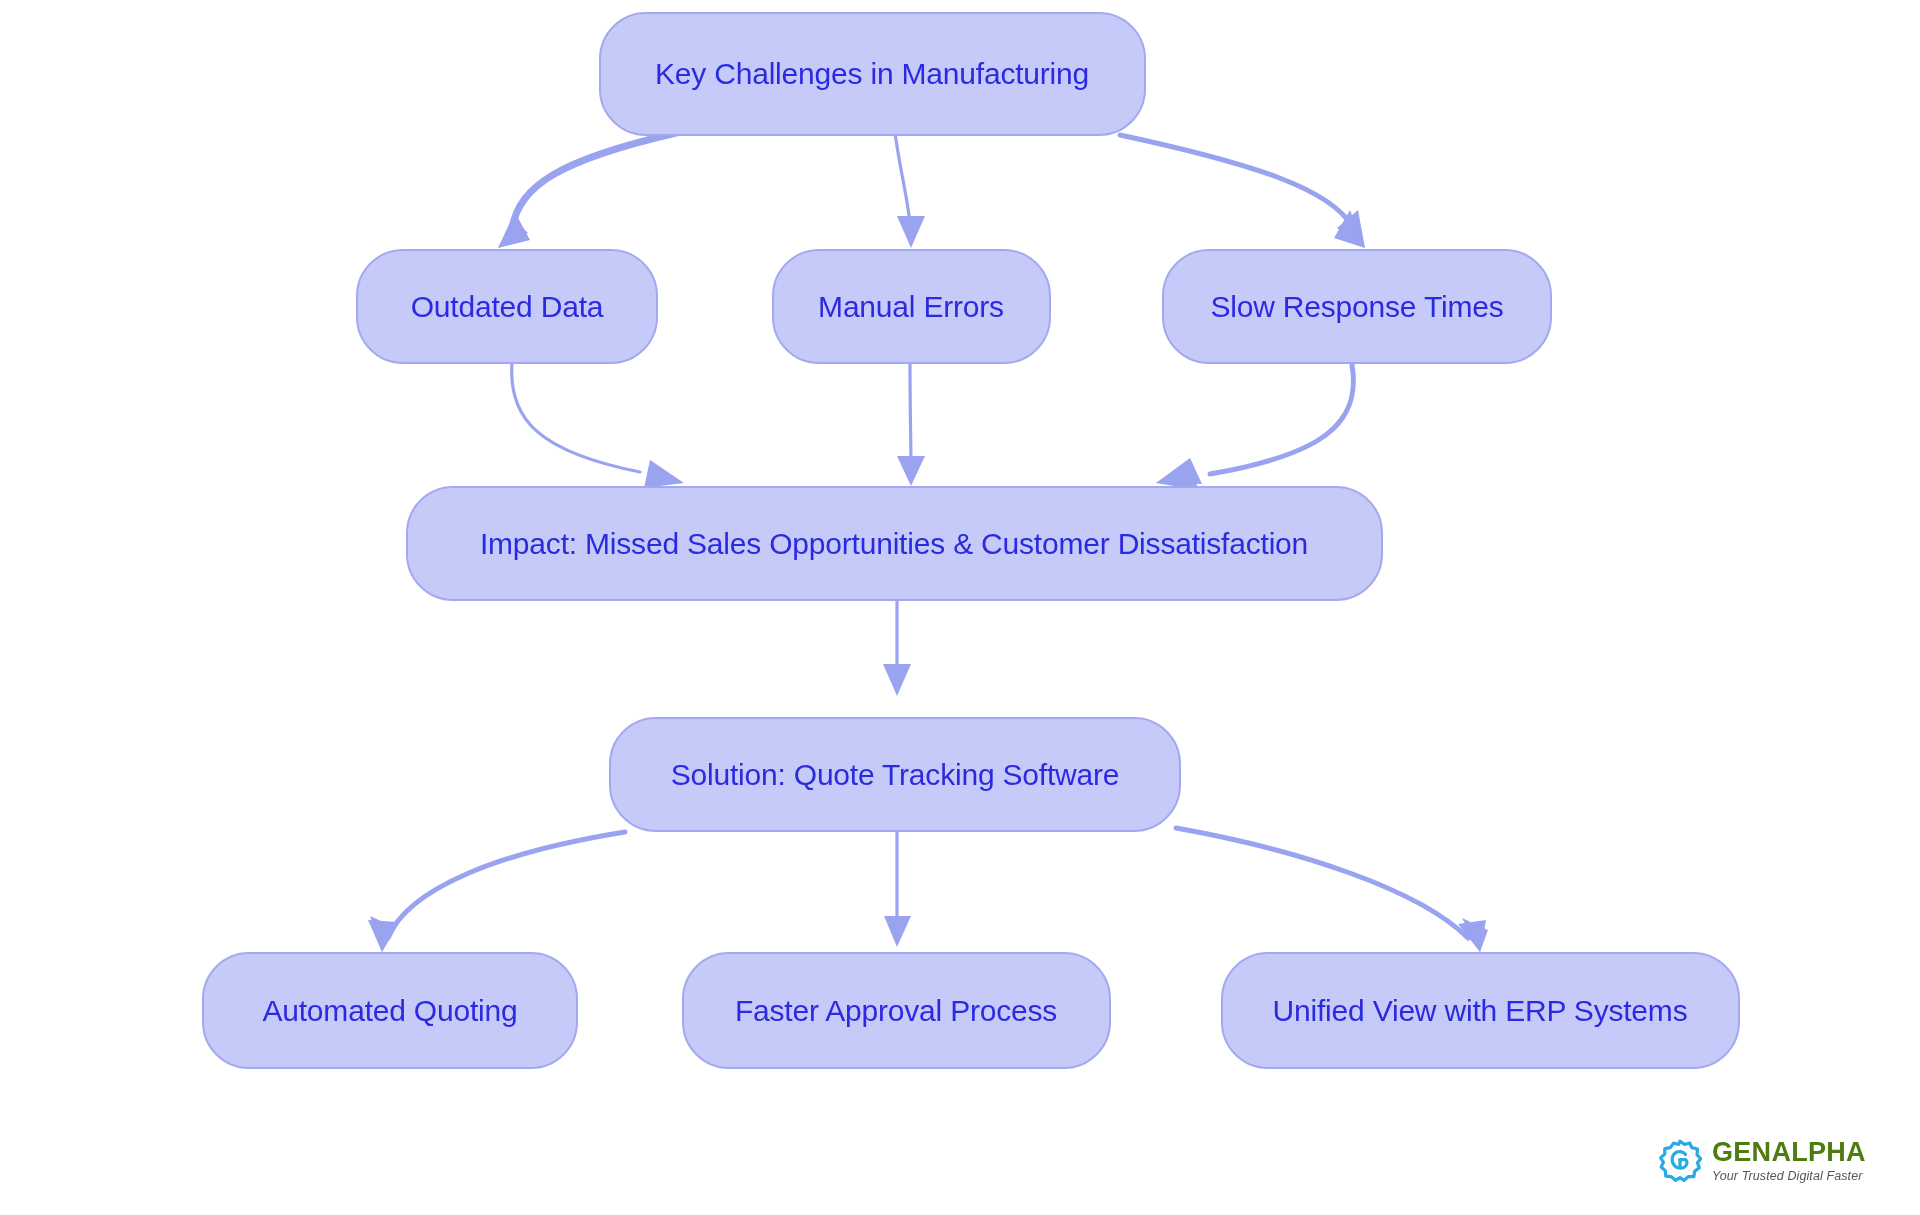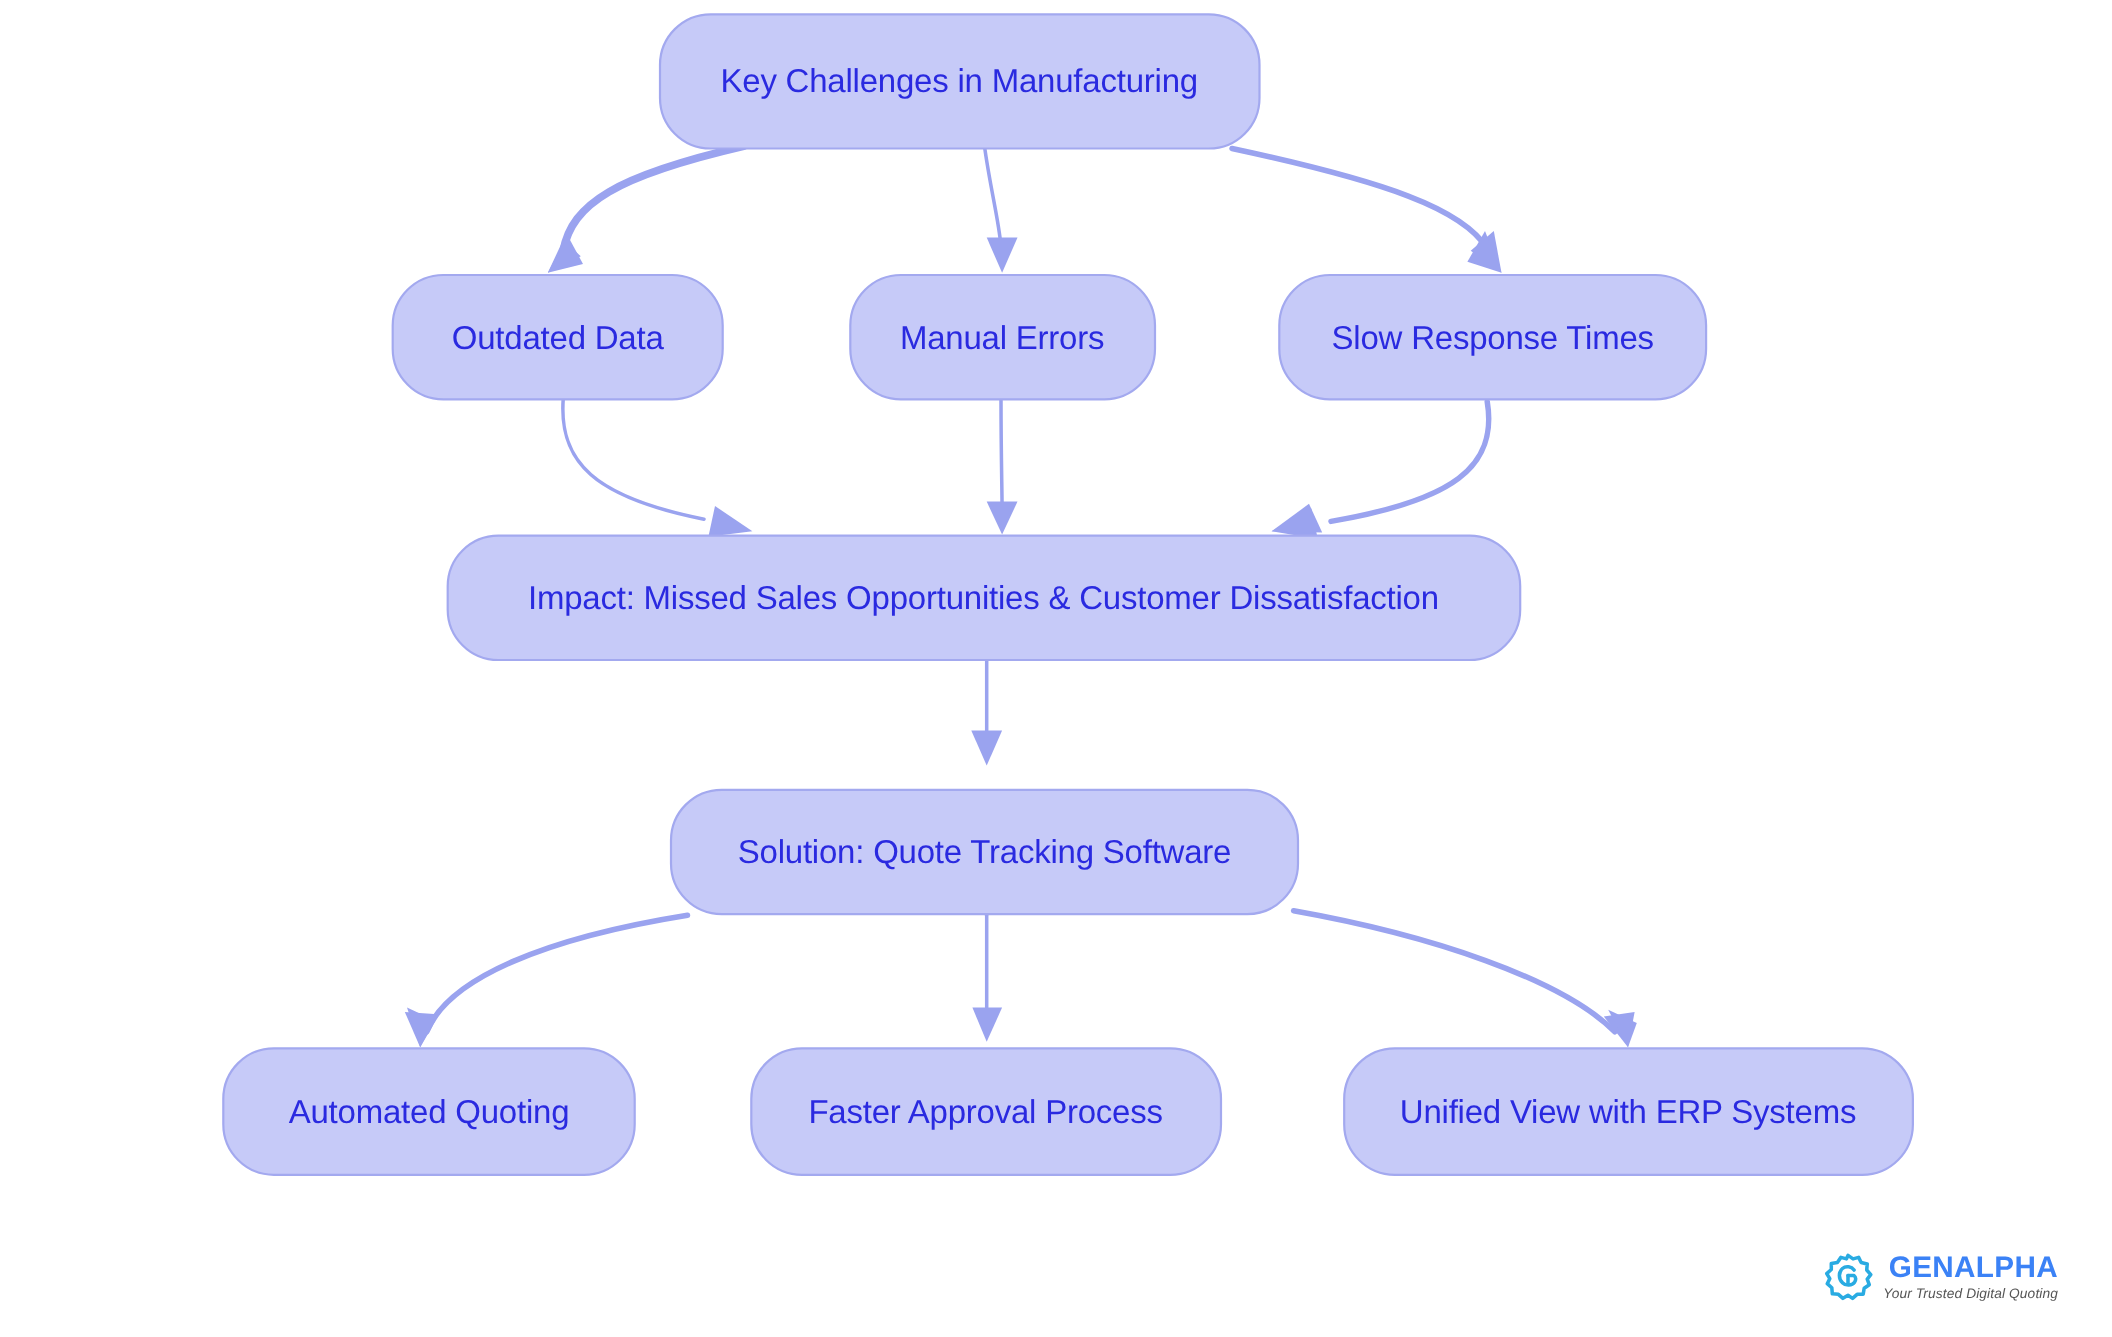--- a/index.html
+++ b/index.html
@@ -71,23 +71,22 @@
   #brand-logo .logo-text {
     display: flex;
     flex-direction: column;
     justify-content: center;
     line-height: 1;
   }
   #brand-logo .logo-name {
     font-family: "Liberation Sans", sans-serif;
     font-size: 27px;
     font-weight: bold;
-    color: #3b82f6;
+    color: #4d7c0f;
     letter-spacing: 0.3px;
-    text-align: right;
   }
   #brand-logo .logo-tagline {
     font-family: "Liberation Sans", sans-serif;
     font-size: 12.5px;
     font-style: italic;
     color: #555555;
     margin-top: 4px;
     letter-spacing: 0.1px;
   }
 </style>
@@ -205,15 +204,15 @@
 <div id="brand-logo">
   <svg class="logo-mark" viewBox="0 0 100 100">
     <g fill="none" stroke="#29abe2" stroke-width="7" stroke-linejoin="round" stroke-linecap="round">
       <path d="M50 7 L60 14 L71 11 L76 21 L88 24 L87 36 L95 45 L88 54 L92 65 L82 72 L80 84 L68 84 L59 92 L50 86 L40 92 L31 84 L19 83 L18 71 L9 63 L14 53 L8 43 L17 35 L17 23 L29 21 L36 11 L47 14 Z"></path>
       <path d="M62 36 C57 29 46 27 39 33 C31 40 31 54 39 61 C46 68 58 67 63 60 C66 56 66 50 62 47 L50 47"></path>
       <path d="M50 47 L50 62"></path>
     </g>
   </svg>
   <div class="logo-text">
     <div class="logo-name">GENALPHA</div>
-    <div class="logo-tagline">Your Trusted Digital Quoting</div>
+    <div class="logo-tagline">Your Trusted Digital Faster</div>
   </div>
 </div>
 
 </body></html>

